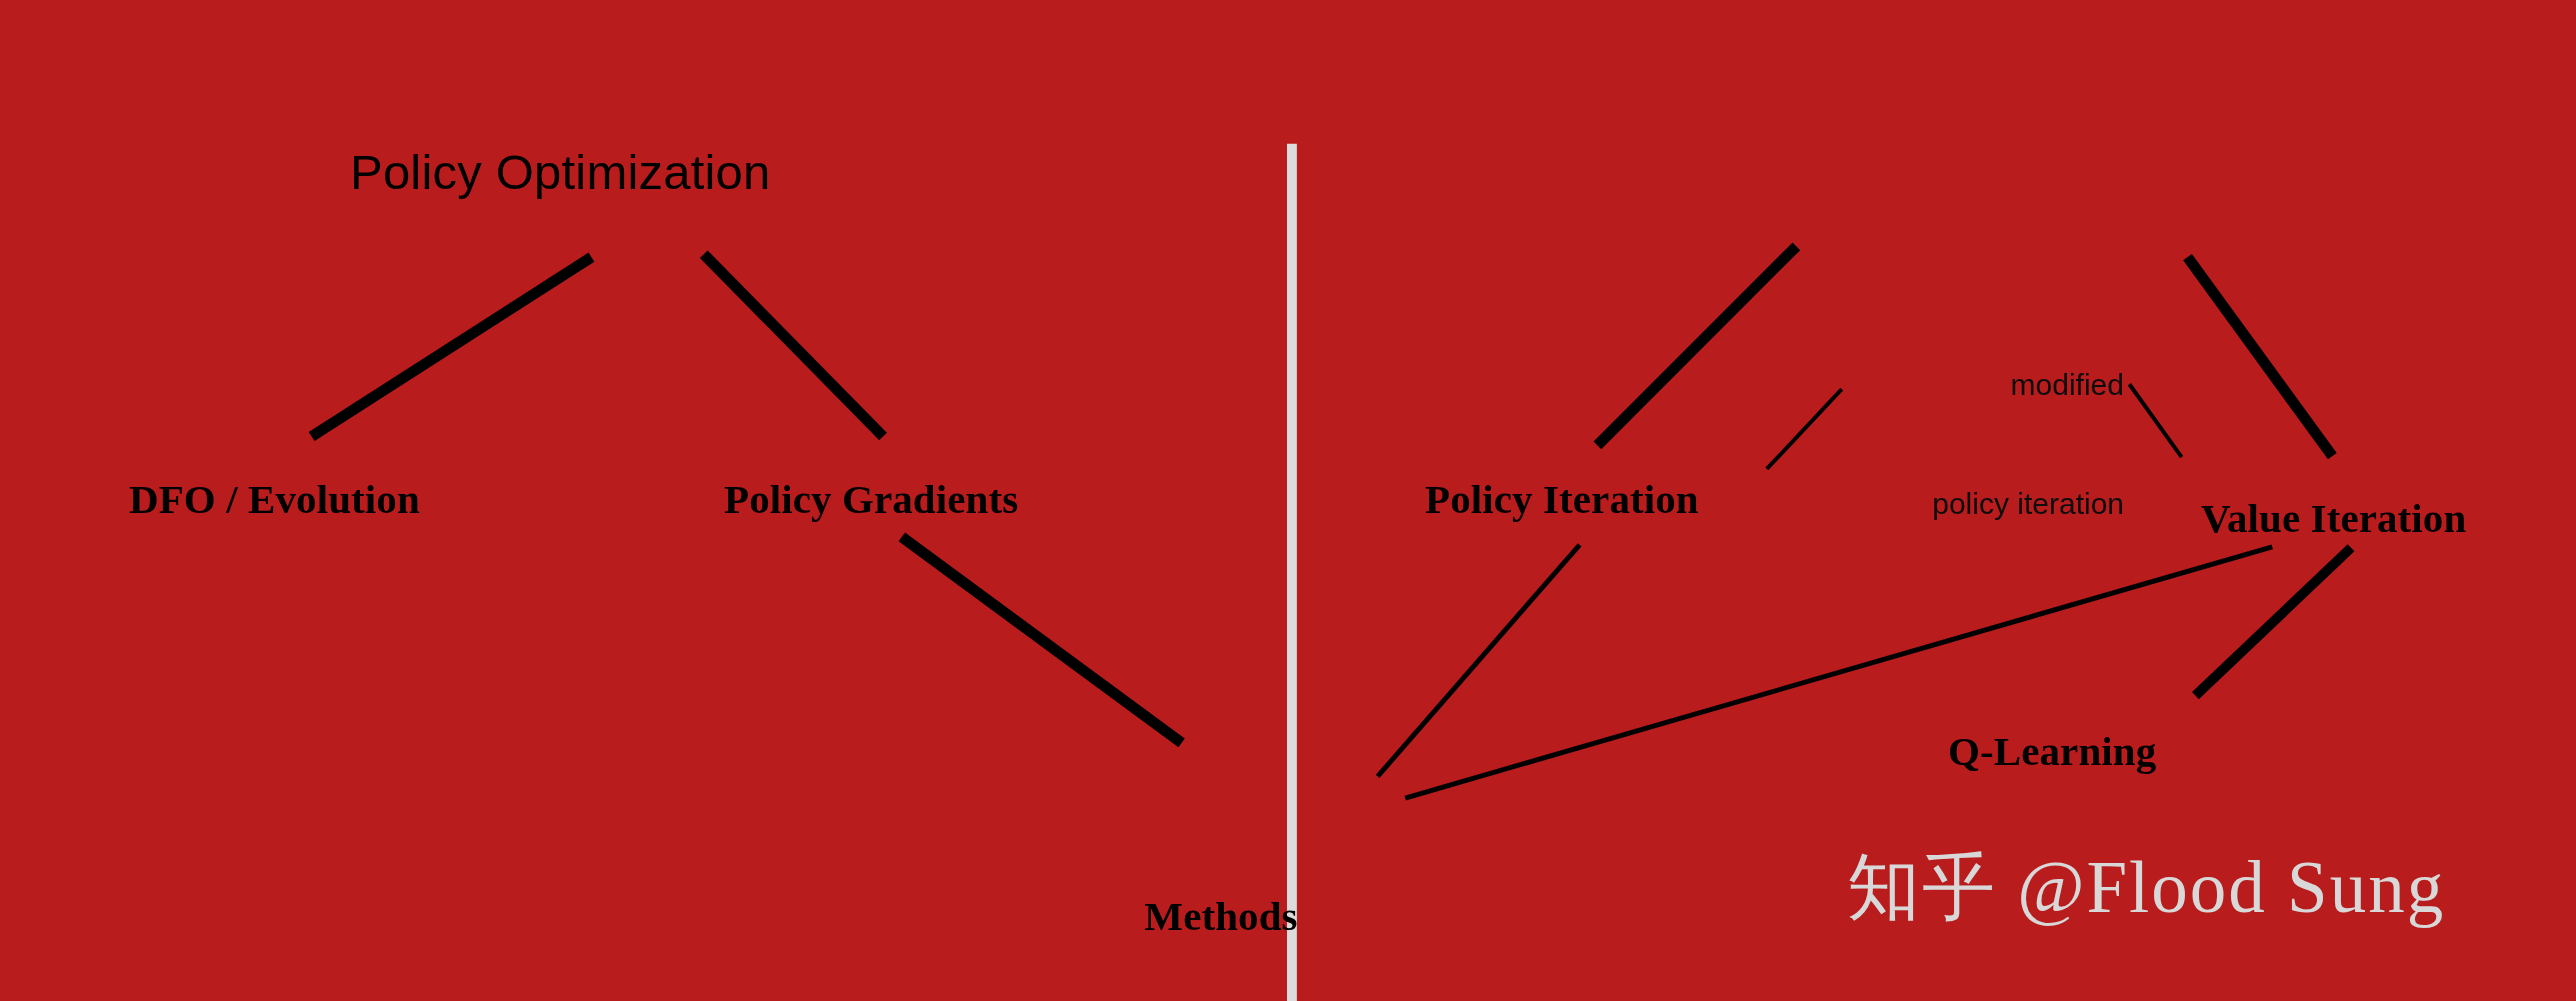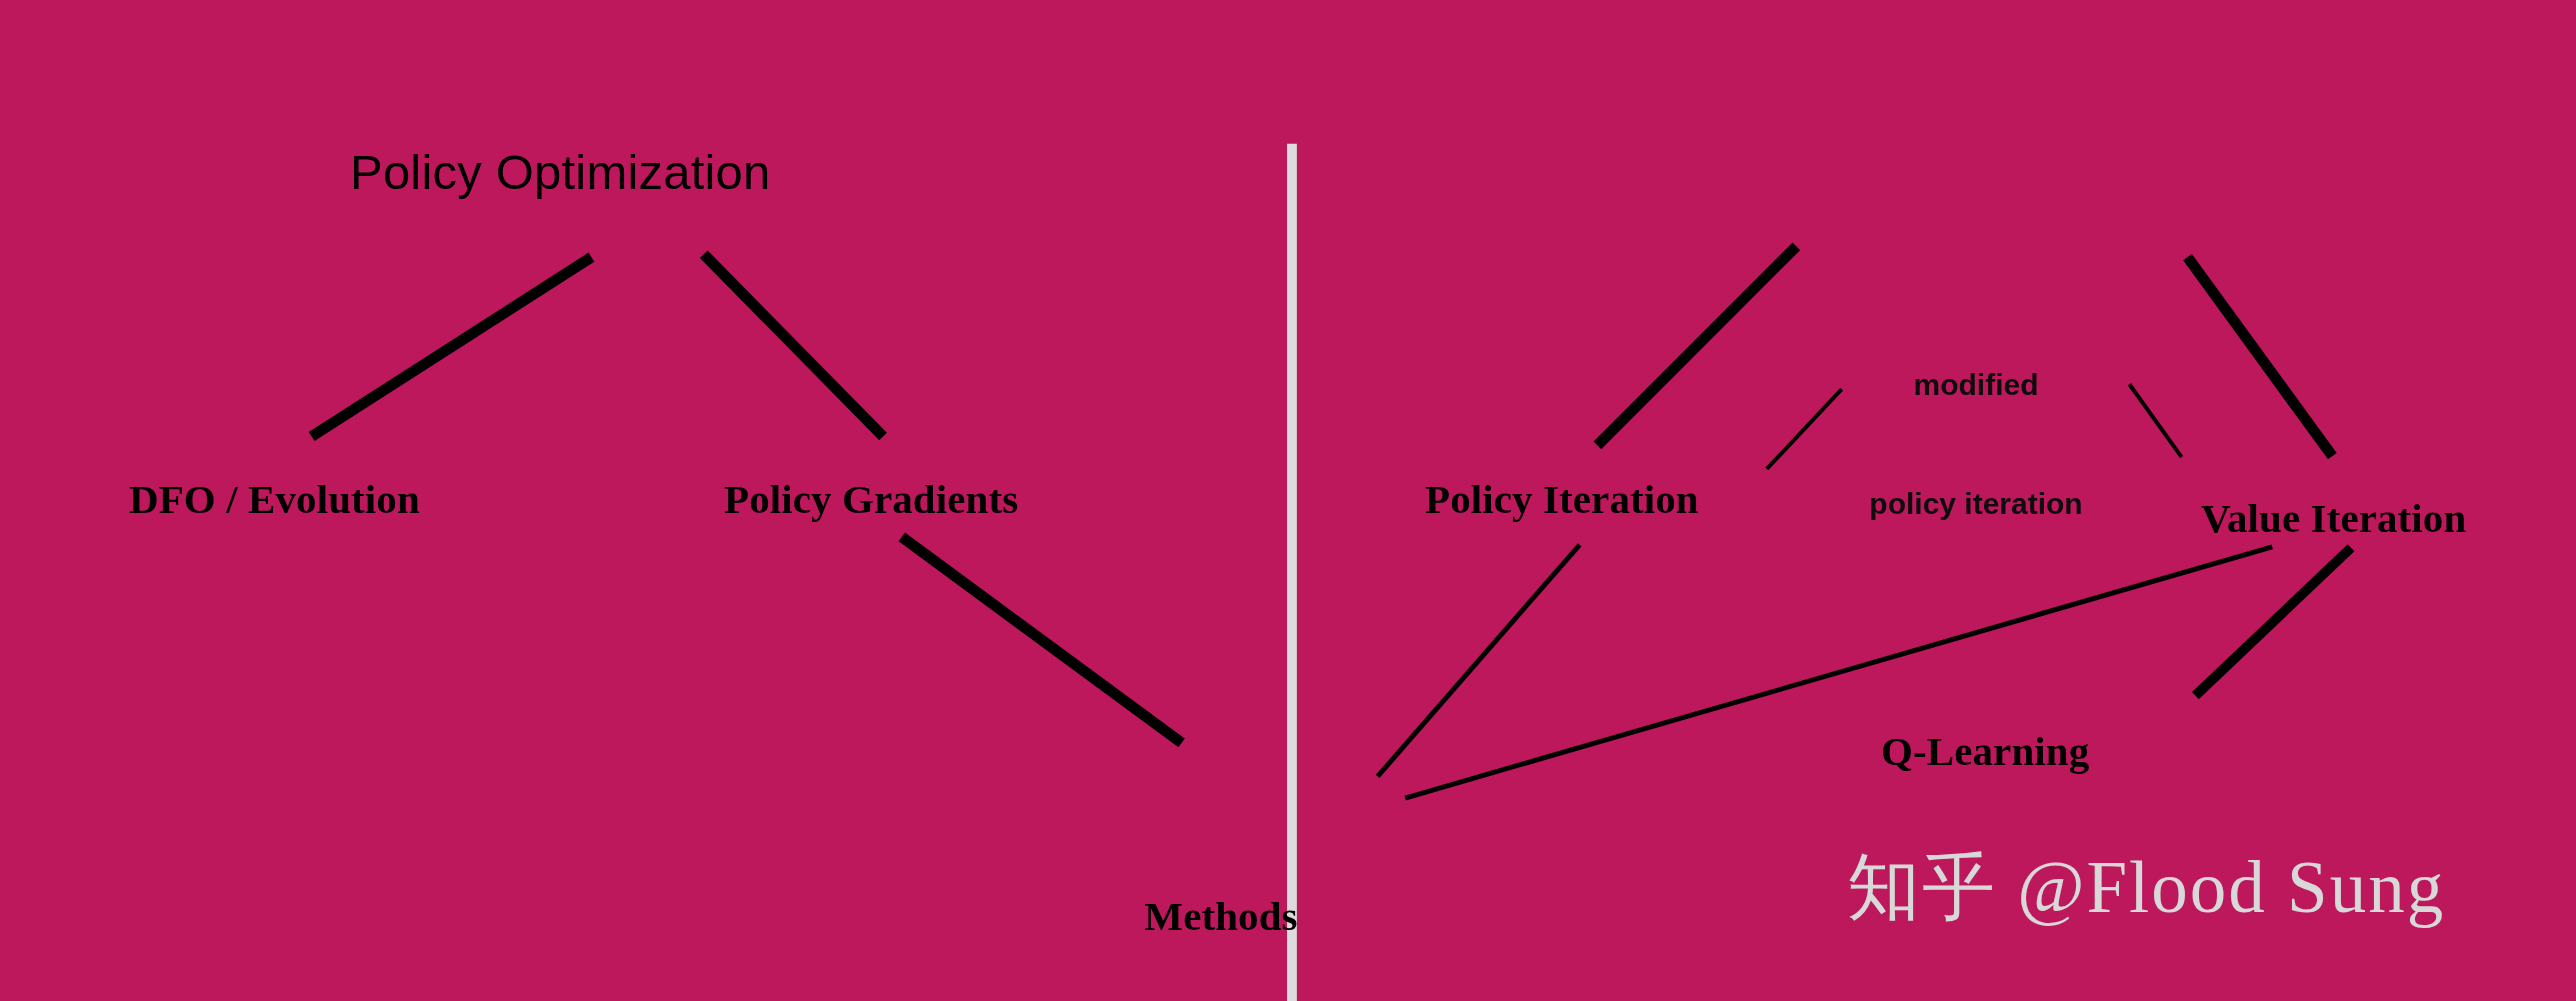--- a/index.html
+++ b/index.html
@@ -4,21 +4,21 @@
 <style>
   html, body {
     margin: 0;
     padding: 0;
     background: #ffffff;
   }
   #stage {
     position: relative;
     width: 2576px;
     height: 1001px;
-    background: #be185d;
+    background: #b91c1c;
     overflow: hidden;
     font-family: "Liberation Sans", sans-serif;
     -webkit-font-smoothing: antialiased;
   }
   #diagram-svg {
     position: absolute;
     left: 0;
     top: 0;
     width: 2576px;
     height: 1001px;
@@ -39,22 +39,22 @@
     font-weight: 700;
     letter-spacing: 0.1px;
     font-family: Liberation Serif, serif;
   }
   .leaf.two-line {
     text-align: center;
     line-height: 1.28;
   }
   .edge-annotation {
     font-size: 30px;
-    font-weight: 700;
-    text-align: center;
+    font-weight: 400;
+    text-align: right;
     line-height: 1.32;
     color: #0d0d0d;
   }
   .watermark {
     position: absolute;
     color: #d8d8d8;
     font-size: 73px;
     font-weight: 400;
     letter-spacing: 2px;
     white-space: pre;
@@ -100,21 +100,21 @@
   <div class="node-label leaf" style="left:724px; top:475px;text-align:right;">Policy Gradients</div>
 
   <div class="node-label leaf two-line" style="left:1093px; top:785px; width:256px;">
     <div>Methods</div>
   </div>
 
   <div class="node-label leaf" style="left:1425px; top:475px;">Policy Iteration</div>
 
   <div class="node-label leaf" style="left:2201px; top:450px;margin-top:44px;">Value Iteration</div>
 
-  <div class="node-label leaf" style="left:1881px; top:727px;">Q-Learning</div>
+  <div class="node-label leaf" style="left:1948px; top:727px;">Q-Learning</div>
 
   <div class="node-label edge-annotation" style="left:1828px; top:286px; width:296px;">
     <div>modified</div>
     <div>policy iteration</div>
   </div>
 
   <div class="watermark" style="left:1847px; top:839px;">知乎 @Flood Sung</div>
 
 </div>
 

